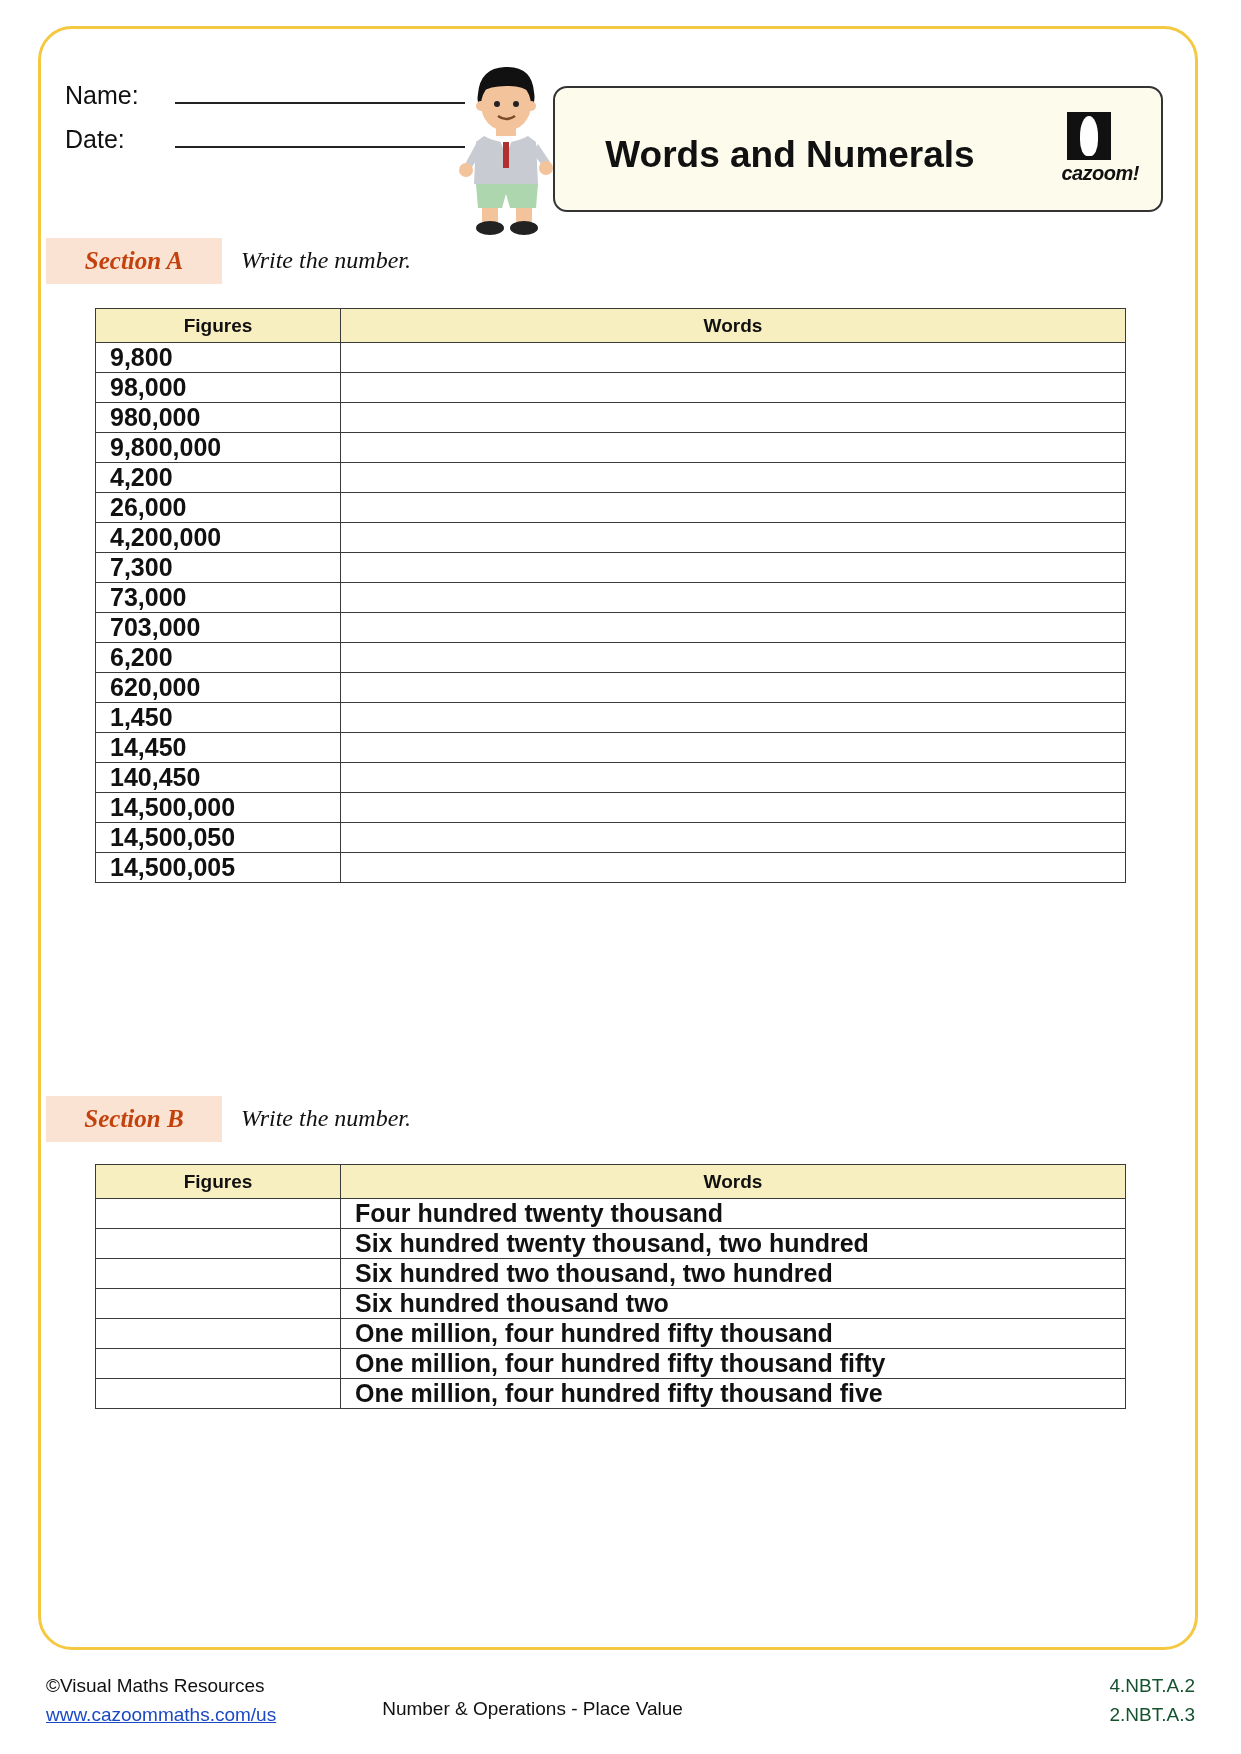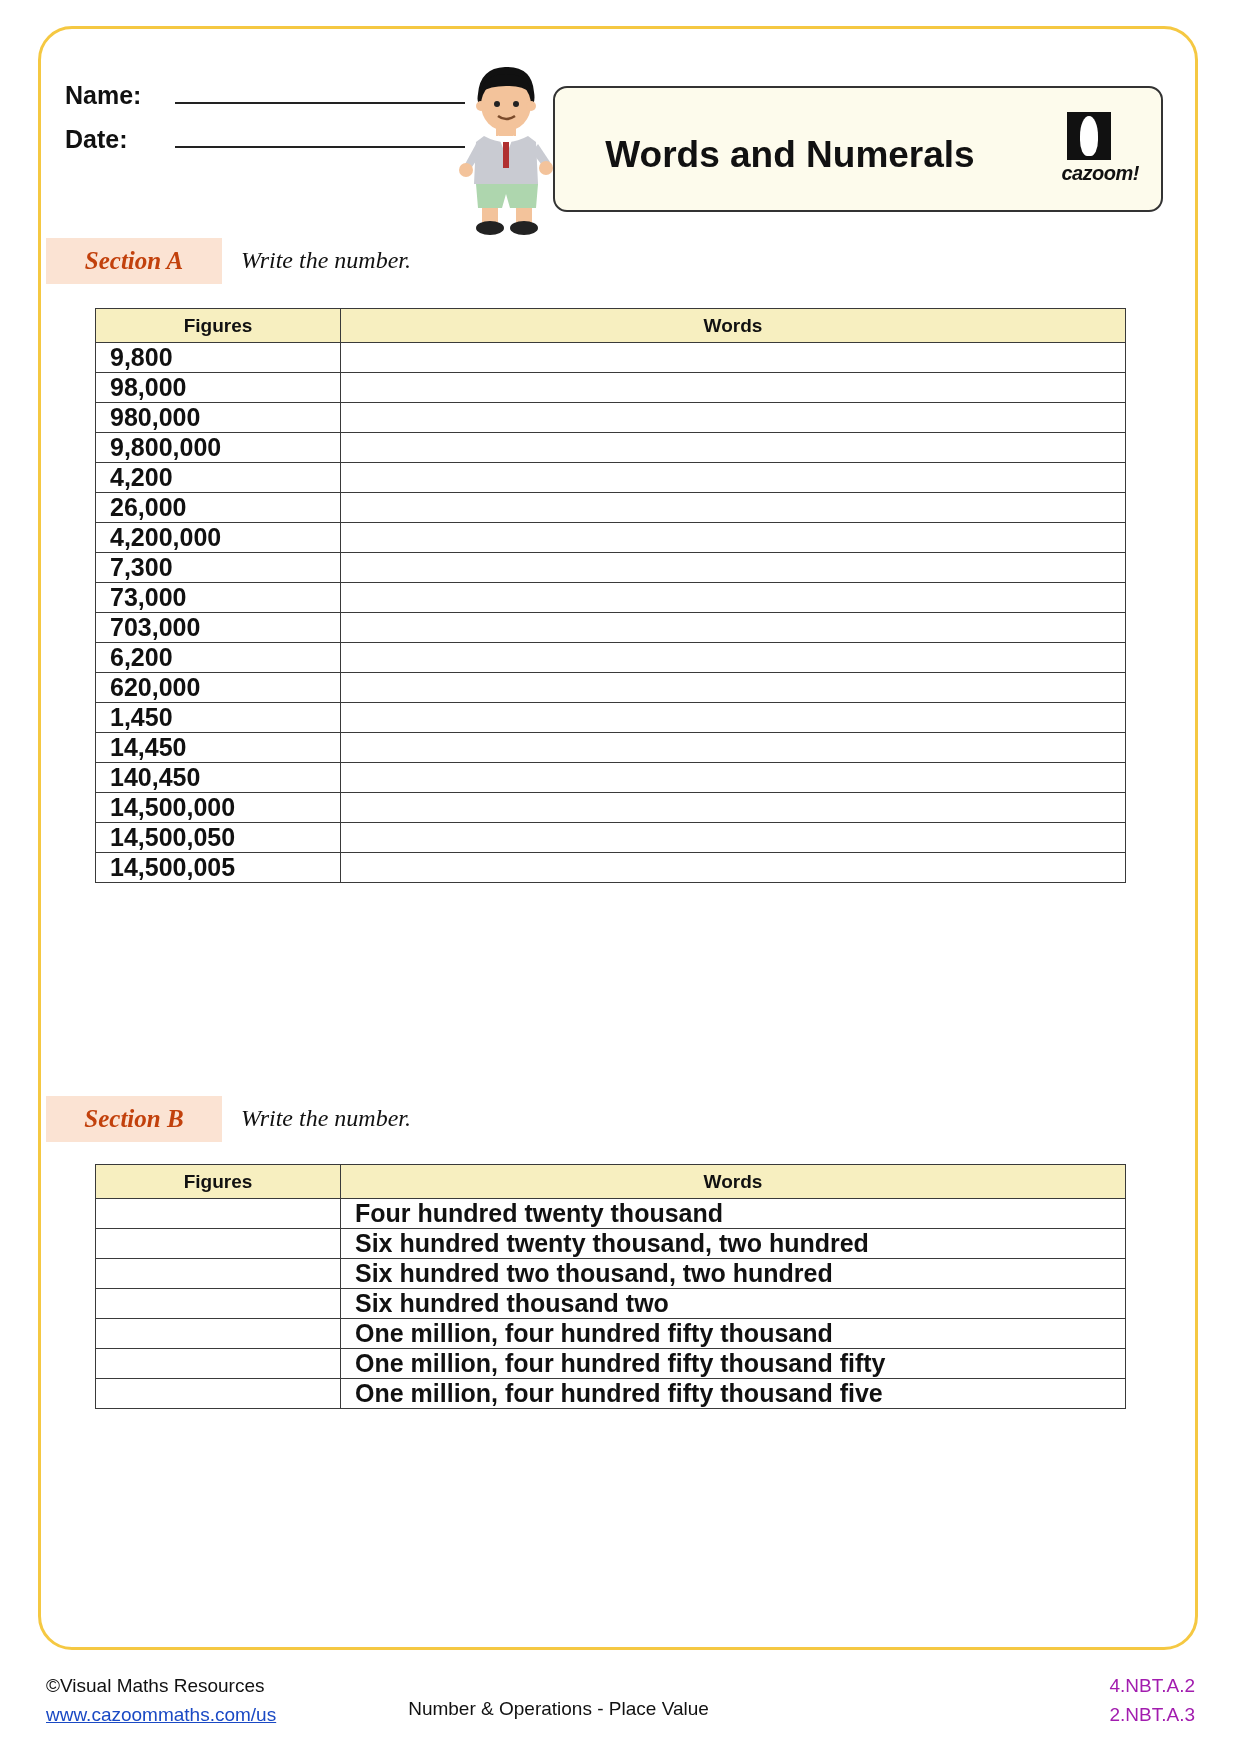--- a/index.html
+++ b/index.html
@@ -46,21 +46,21 @@
     top: 22px;
     width: 400px;
   }
   .nd-row {
     display: flex;
     align-items: baseline;
     margin-bottom: 14px;
   }
   .nd-label {
     font-size: 25px;
-    font-weight: bold;
+    font-weight: normal;
     color: #111;
     width: 110px;
     flex: none;
   }
   .nd-line {
     flex: 1;
     border-bottom: 2px solid #222;
     height: 22px;
   }
 
@@ -210,29 +210,28 @@
     text-decoration: underline;
   }
   .f-center {
     position: absolute;
     left: 0;
     top: 26px;
     width: 1065px;
     text-align: center;
     font-size: 19px;
     color: #111;
-    padding-left: 26px;
   }
   .f-right {
     position: absolute;
     right: 46px;
     top: 0;
     text-align: right;
     font-size: 19px;
-    color: #a21caf;
+    color: #14532d;
     line-height: 1.5;
   }
 </style>
 </head>
 <body>
 
 <div class="page">
 
   <div class="border-frame"></div>
 

